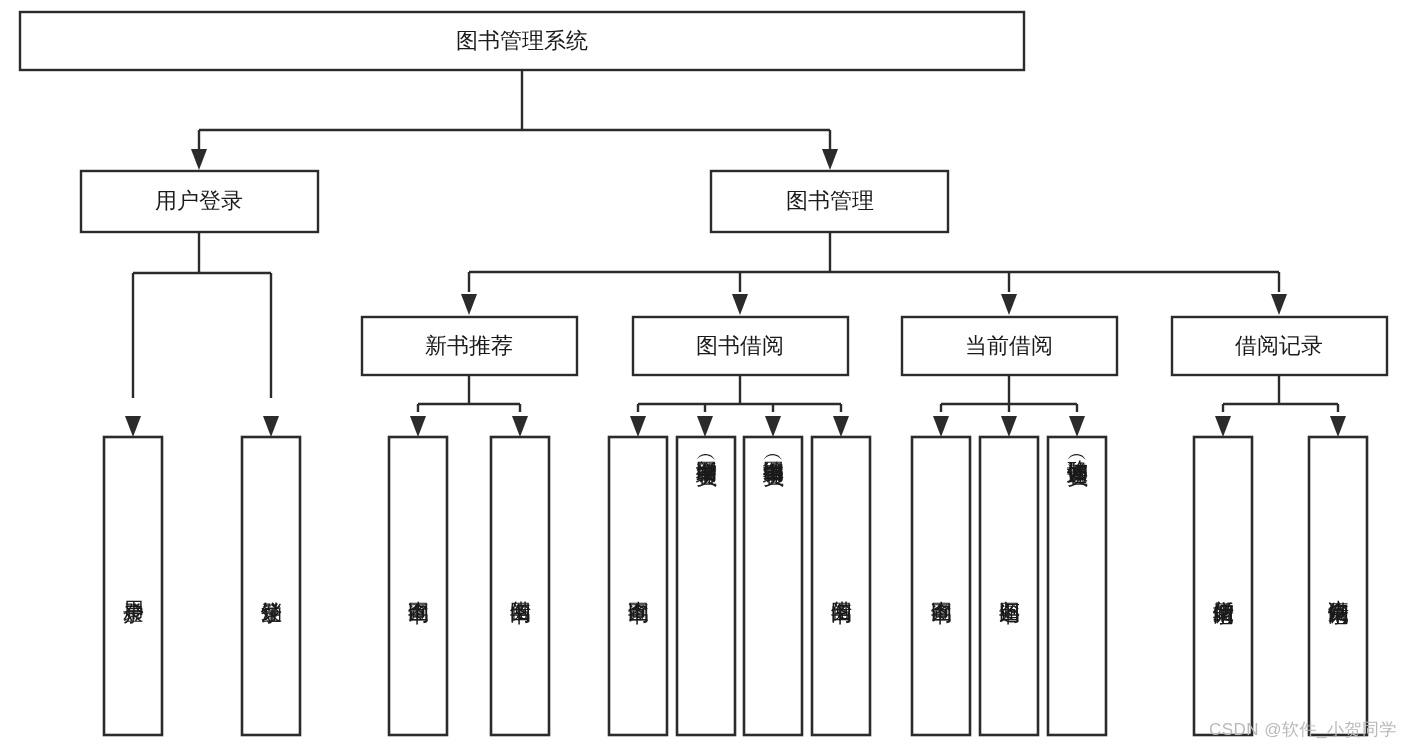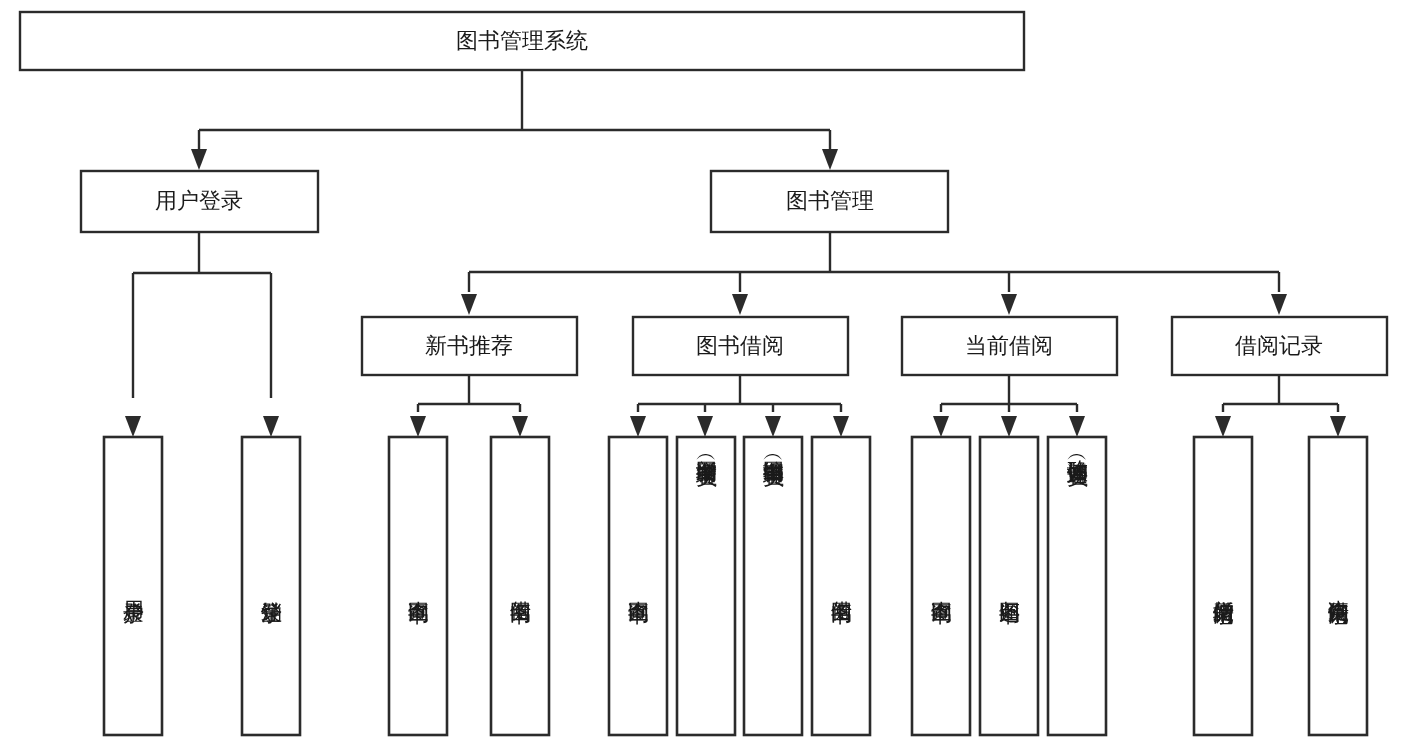--- a/index.html
+++ b/index.html
@@ -236,13 +236,14 @@
   <div class="leaf-label-wrap" style="left:1048px; top:437px; width:58px; height:298px; align-items:flex-start; padding-top:6px; box-sizing:border-box;">
     <span class="leaf-label">确认归还（管理员）</span>
   </div>
   <div class="leaf-label-wrap" style="left:1194px; top:437px; width:58px; height:298px;">
     <span class="leaf-label">新增借阅记录</span>
   </div>
   <div class="leaf-label-wrap" style="left:1309px; top:437px; width:58px; height:298px;">
     <span class="leaf-label">查询借阅记录</span>
   </div>
 
+  <div class="watermark">CSDN @软件_小贺同学</div>
 </div>
 
 </body></html>

